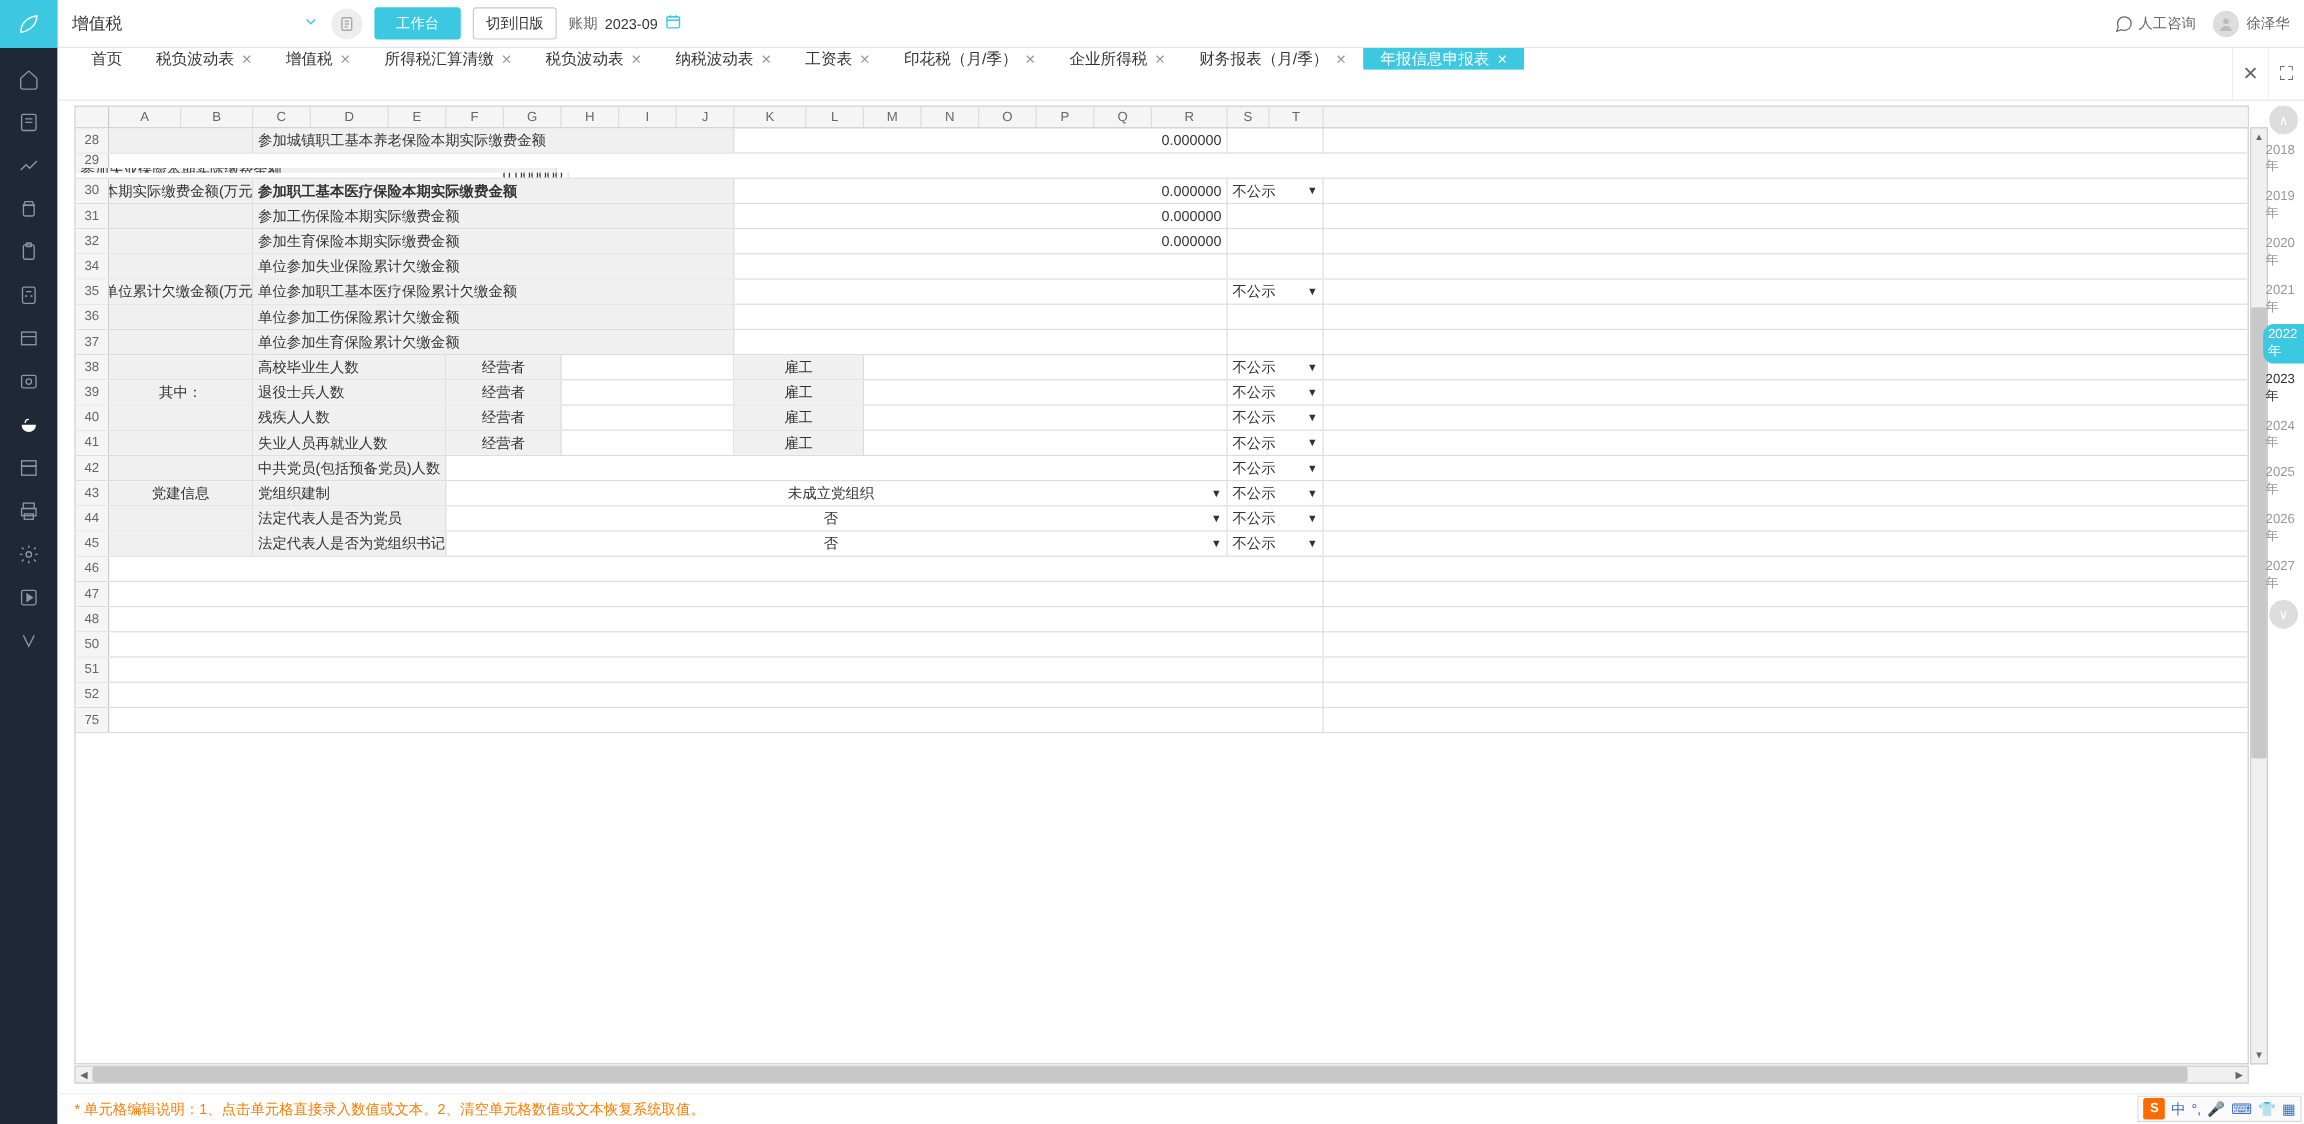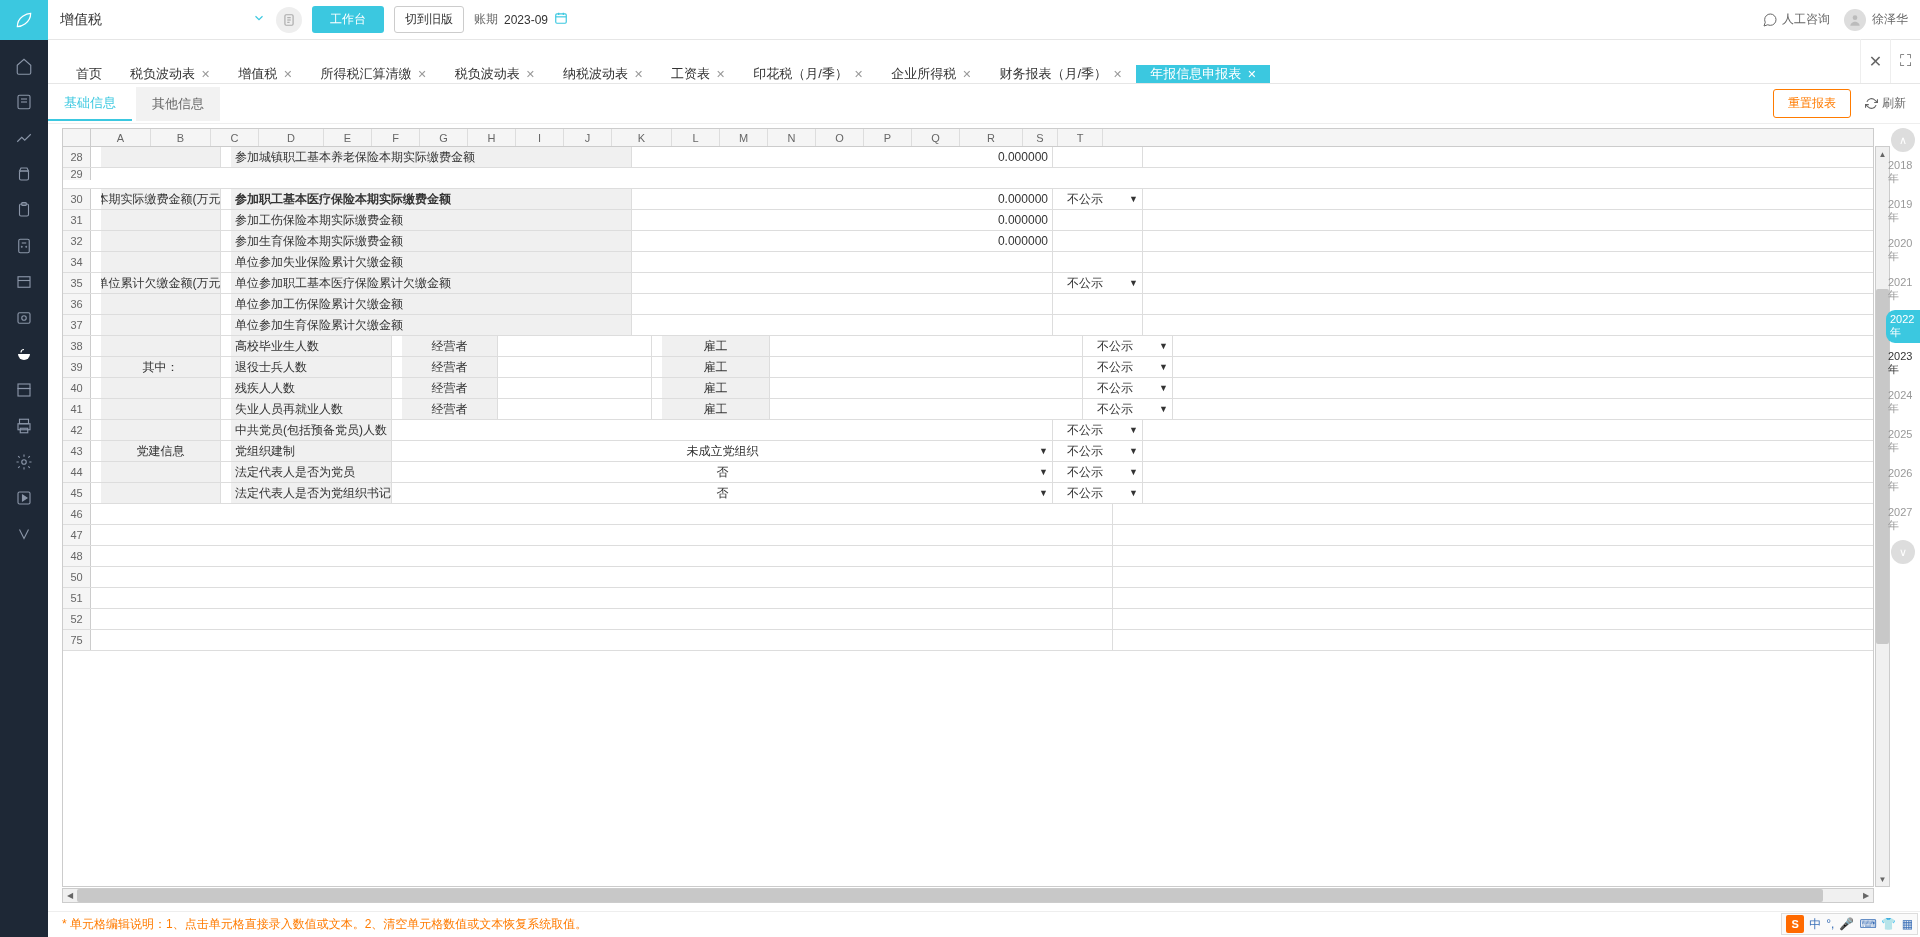--- a/index.html
+++ b/index.html
@@ -26,21 +26,21 @@
 
 .layout { display: flex; height: calc(100vh - 40px); }
 .sidebar { width: 48px; background: #1e2836; display: flex; flex-direction: column; align-items: center; padding-top: 8px; }
 .side-item { width: 48px; height: 36px; display: flex; align-items: center; justify-content: center; color: #8b96a8; cursor: pointer; }
 .side-item.active { color: #fff; }
 .side-item svg { width: 18px; height: 18px; }
 
 .main { flex: 1; display: flex; flex-direction: column; background: #fff; min-width: 0; }
 
 
-.tabs-bar { height: 44px; border-bottom: 1px solid #e6e6e6; display: flex; align-items: flex-end; padding-left: 14px; position: relative; }
+.tabs-bar { height: 44px; border-bottom: 1px solid #e6e6e6; display: flex; align-items: flex-start; padding-left: 14px; position: relative; }
 .tab { display: flex; align-items: center; padding: 0 14px; color: #333; font-size: 13px; cursor: pointer; position: relative; white-space: nowrap; }
 .tab .close { margin-left: 6px; color: #999; font-size: 11px; }
 .tab.active { background: #3bc8e0; color: #fff; }
 .tab.active .close { color: #fff; }
 .tabs-controls { margin-left: auto; display: flex; align-items: center; }
 .tabs-ctrl-btn { width: 30px; height: 44px; display: flex; align-items: center; justify-content: center; color: #666; cursor: pointer; font-size: 16px; border-left: 1px solid #eee; }
 
 
 .subtabs-row { height: 40px; display: flex; align-items: center; border-bottom: 1px solid #eee; padding: 0 14px 0 0; }
 .subtab { padding: 0 16px; height: 34px; display: flex; align-items: center; font-size: 13px; cursor: pointer; color: #666; }
@@ -50,21 +50,21 @@
 .btn-reset { border: 1px solid #ff7b00; color: #ff7b00; background: #fff; padding: 5px 14px; border-radius: 3px; cursor: pointer; font-size: 12px; }
 .refresh-link { display: flex; align-items: center; color: #666; cursor: pointer; gap: 4px; }
 
 
 .sheet-area { flex: 1; position: relative; overflow: hidden; }
 .sheet-wrapper { position: absolute; left: 14px; right: 46px; top: 4px; bottom: 24px; border: 1px solid #ccc; overflow: hidden; display: flex; flex-direction: column; }
 .col-headers { height: 18px; display: flex; background: #f5f5f5; border-bottom: 1px solid #ccc; font-size: 11px; color: #666; }
 .corner { width: 28px; border-right: 1px solid #ccc; }
 .ch { border-right: 1px solid #ddd; display: flex; align-items: center; justify-content: center; }
 .sheet-body { flex: 1; overflow: hidden; }
-.sheet-row { height: 21px; display: flex; border-bottom: 1px solid #ddd; font-size: 12px; gap: 10px; }
+.sheet-row { height: 21px; display: flex; border-bottom: 1px solid #ddd; font-size: 12px; }
 .rownum { width: 28px; background: #f5f5f5; border-right: 1px solid #ccc; display: flex; align-items: center; justify-content: center; font-size: 11px; color: #666; }
 .cell { border-right: 1px solid #ddd; display: flex; align-items: center; padding: 0 4px; overflow: hidden; white-space: nowrap; }
 .cell.center { justify-content: center; }
 .cell.right { justify-content: flex-end; }
 .cell.shaded { background: #f0f0f0; }
 .cell .dd-arrow { margin-left: auto; font-size: 9px; }
 
 
 .vscroll { position: absolute; right: 30px; top: 22px; bottom: 24px; width: 15px; background: #f0f0f0; border: 1px solid #ccc; display: flex; flex-direction: column; align-items: center; }
 .scroll-btn { width: 13px; height: 14px; display: flex; align-items: center; justify-content: center; font-size: 8px; color: #666; cursor: pointer; }
@@ -282,34 +282,20 @@
         <div class="tab active">
           <span>年报信息申报表</span>
           <span class="close">✕</span>
         </div>
         <div class="tabs-controls">
         <div class="tabs-ctrl-btn">✕</div>
         <div class="tabs-ctrl-btn">⛶</div>
       </div>
     </div>
 
-    <div class="subtabs-row">
-      <div class="subtab active">基础信息</div>
-      <div class="subtab inactive">其他信息</div>
-      <div class="subtabs-actions">
-        <button class="btn-reset">重置报表</button>
-        <span class="refresh-link">
-          <svg width="13" height="13" viewBox="0 0 24 24" fill="none" stroke="currentColor" stroke-width="2">
-              <path d="M23 4v6h-6M1 20v-6h6"></path>
-              <path d="M3.51 9a9 9 0 0 1 14.85-3.36L23 10M1 14l4.64 4.36A9 9 0 0 0 20.49 15"></path>
-            </svg>
-          <span>刷新</span>
-        </span>
-      </div>
-    </div>
 
     <div class="sheet-area">
       <div class="sheet-wrapper">
         <div class="col-headers" id="col-headers">
           <div class="corner"></div>
         <div class="ch" style="width: 60px;">A</div>
             <div class="ch" style="width: 60px;">B</div>
             <div class="ch" style="width: 48px;">C</div>
             <div class="ch" style="width: 65px;">D</div>
             <div class="ch" style="width: 48px;">E</div>

